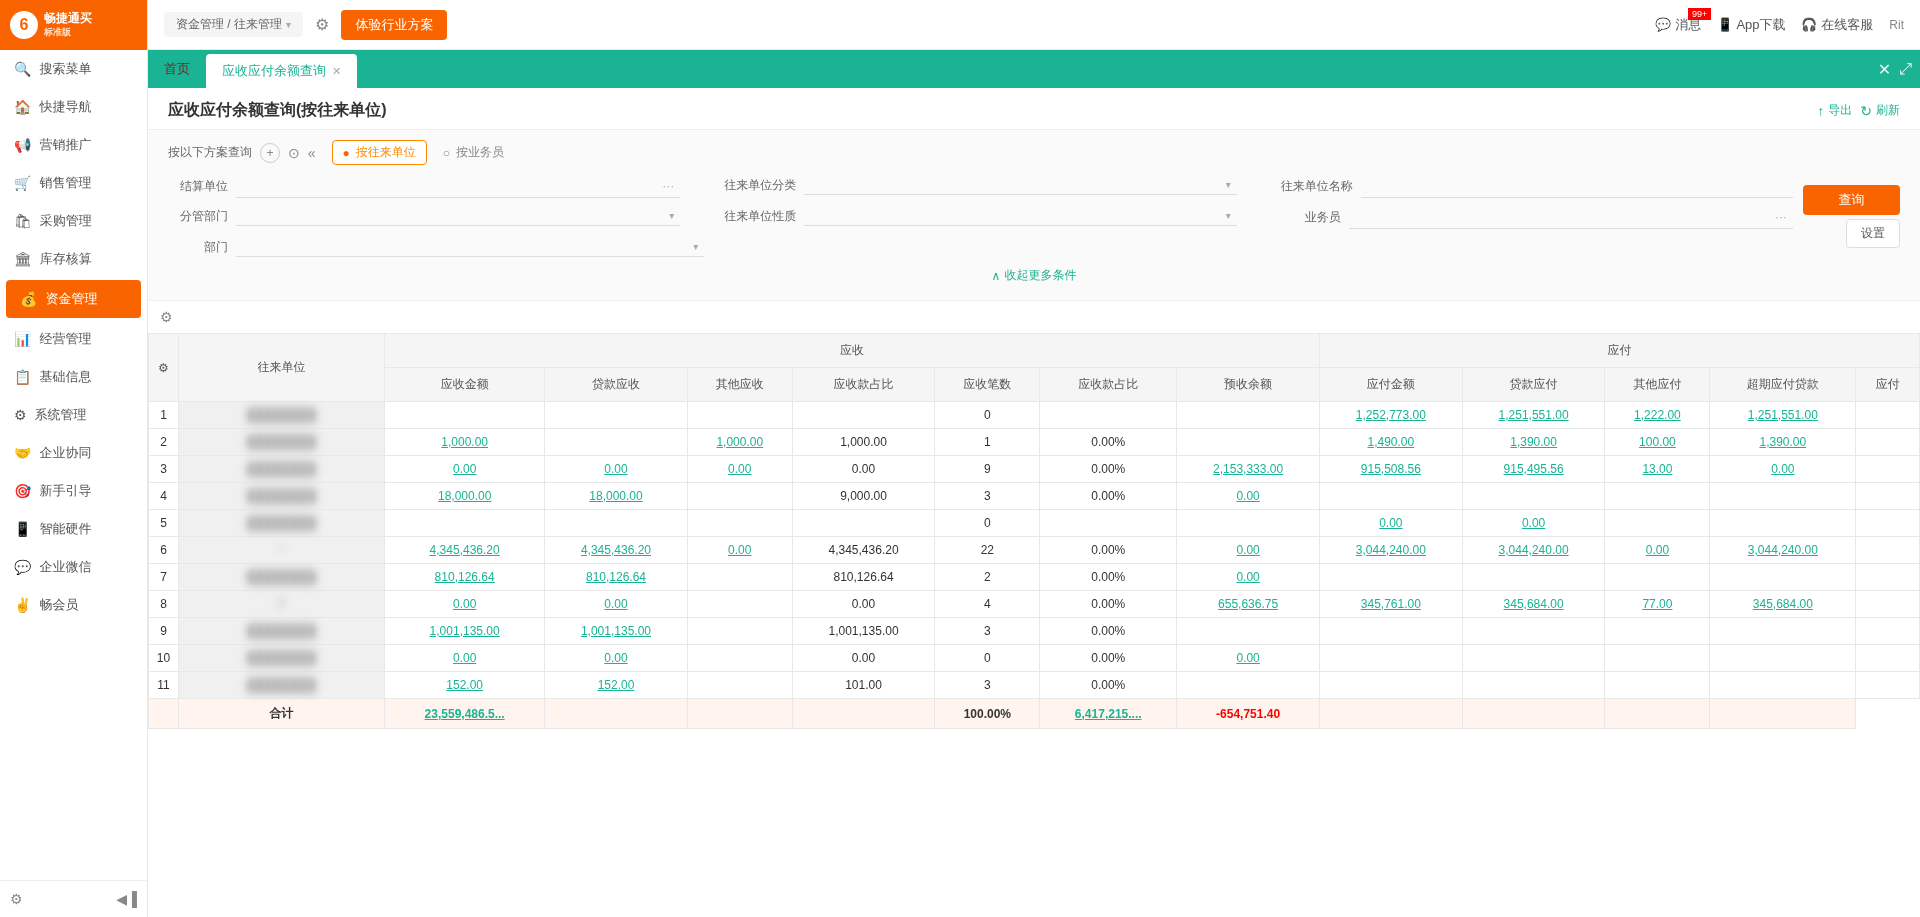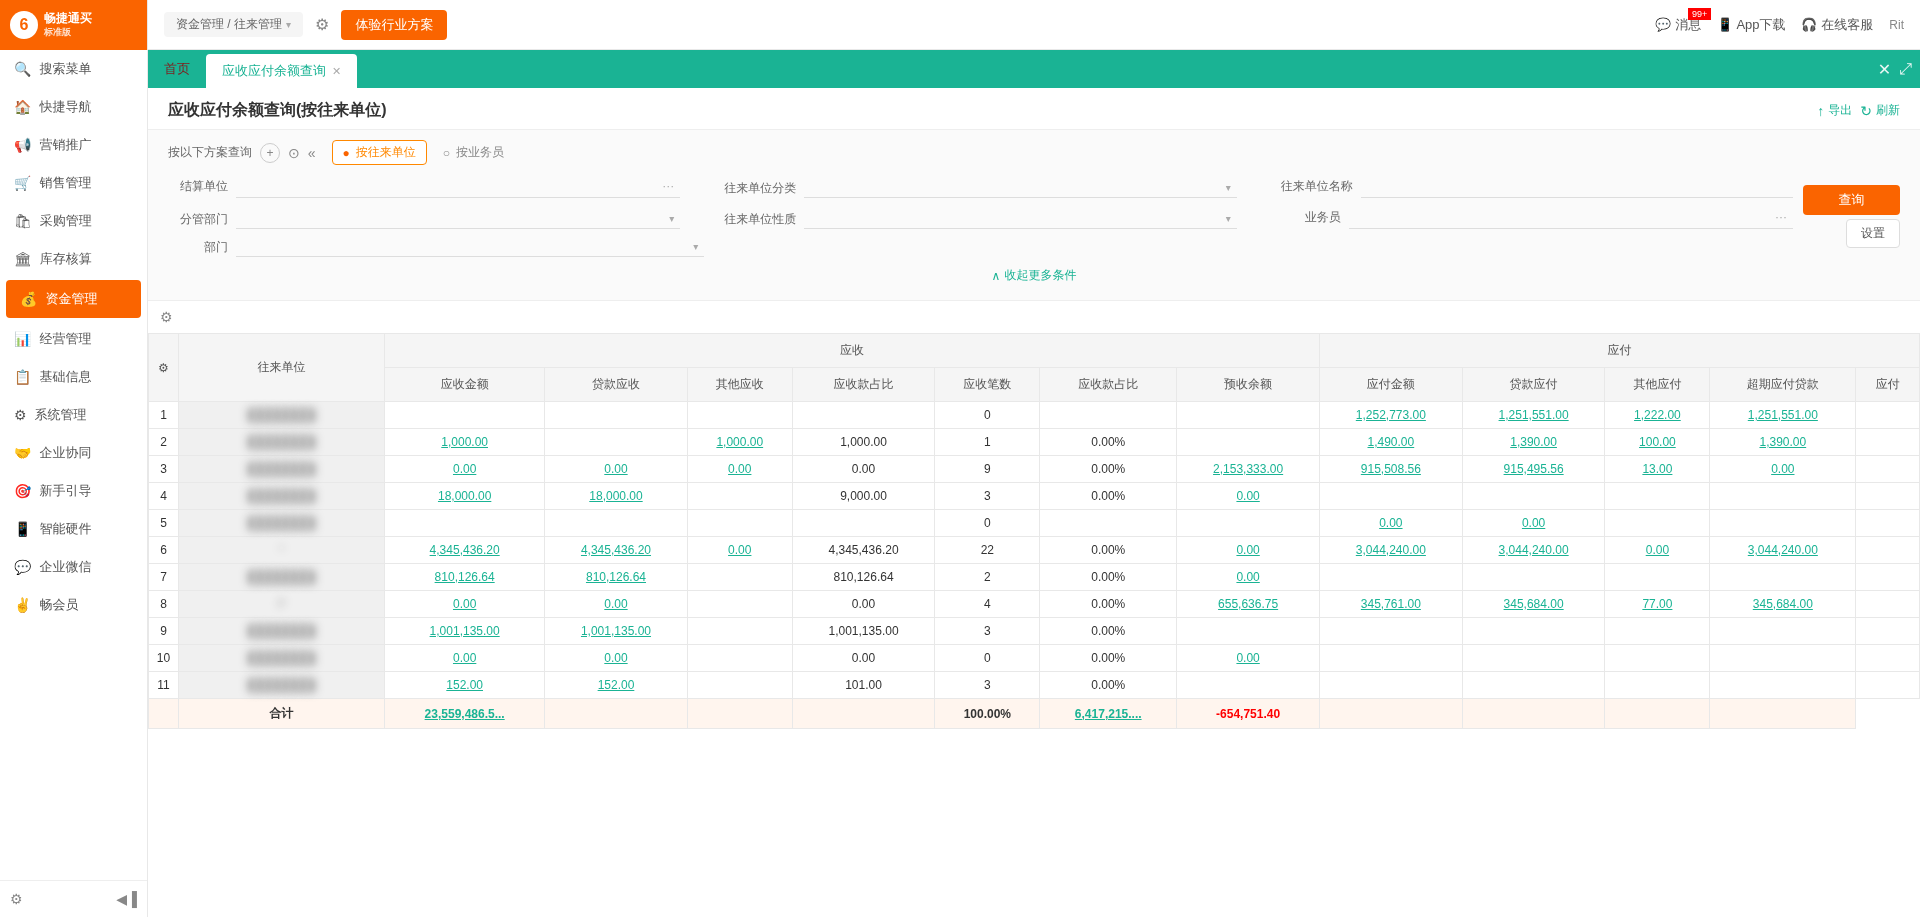--- a/index.html
+++ b/index.html
@@ -53,21 +53,21 @@
 
     
     .filter-area { padding: 10px 20px; background: #fafafa; border-bottom: 1px solid #eee; }
     .filter-top { display: flex; align-items: center; gap: 8px; margin-bottom: 10px; }
     .filter-label { color: #666; font-size: 12px; }
     .filter-add-btn { width: 20px; height: 20px; border: 1px solid #ccc; border-radius: 50%; display: flex; align-items: center; justify-content: center; cursor: pointer; color: #888; font-size: 12px; }
     .filter-scheme-btn { color: #888; cursor: pointer; font-size: 14px; }
     .filter-collapse-btn { color: #888; cursor: pointer; font-size: 14px; }
     .filter-scheme-item { display: flex; align-items: center; gap: 6px; background: #fff; border: 1px solid #ff8800; border-radius: 4px; padding: 3px 10px; color: #ff8800; cursor: pointer; font-size: 12px; margin-left: 8px; }
     .filter-scheme-item2 { display: flex; align-items: center; gap: 6px; color: #888; cursor: pointer; font-size: 12px; margin-left: 8px; }
-    .filter-row { display: flex; align-items: flex-end; gap: 12px; }
+    .filter-row { display: flex; align-items: flex-start; gap: 12px; }
     .filter-field { display: flex; align-items: center; gap: 8px; flex: 1; }
     .filter-field-label { color: #666; font-size: 12px; white-space: nowrap; min-width: 60px; text-align: right; }
     .filter-input { flex: 1; border: none; border-bottom: 1px solid #ddd; padding: 4px 6px; font-size: 12px; color: #333; outline: none; background: transparent; }
     .filter-select { flex: 1; border: none; border-bottom: 1px solid #ddd; padding: 4px 6px; font-size: 12px; color: #333; outline: none; background: transparent; display: flex; align-items: center; justify-content: space-between; cursor: pointer; }
     .filter-select .arrow { color: #aaa; font-size: 10px; }
 
     .filter-collapse { display: flex; align-items: center; justify-content: center; padding: 6px; color: #1ab394; cursor: pointer; font-size: 12px; gap: 4px; }
 
     
     .query-btn { background: #fa6400; color: #fff; border: none; border-radius: 4px; padding: 6px 20px; cursor: pointer; font-size: 13px; }

